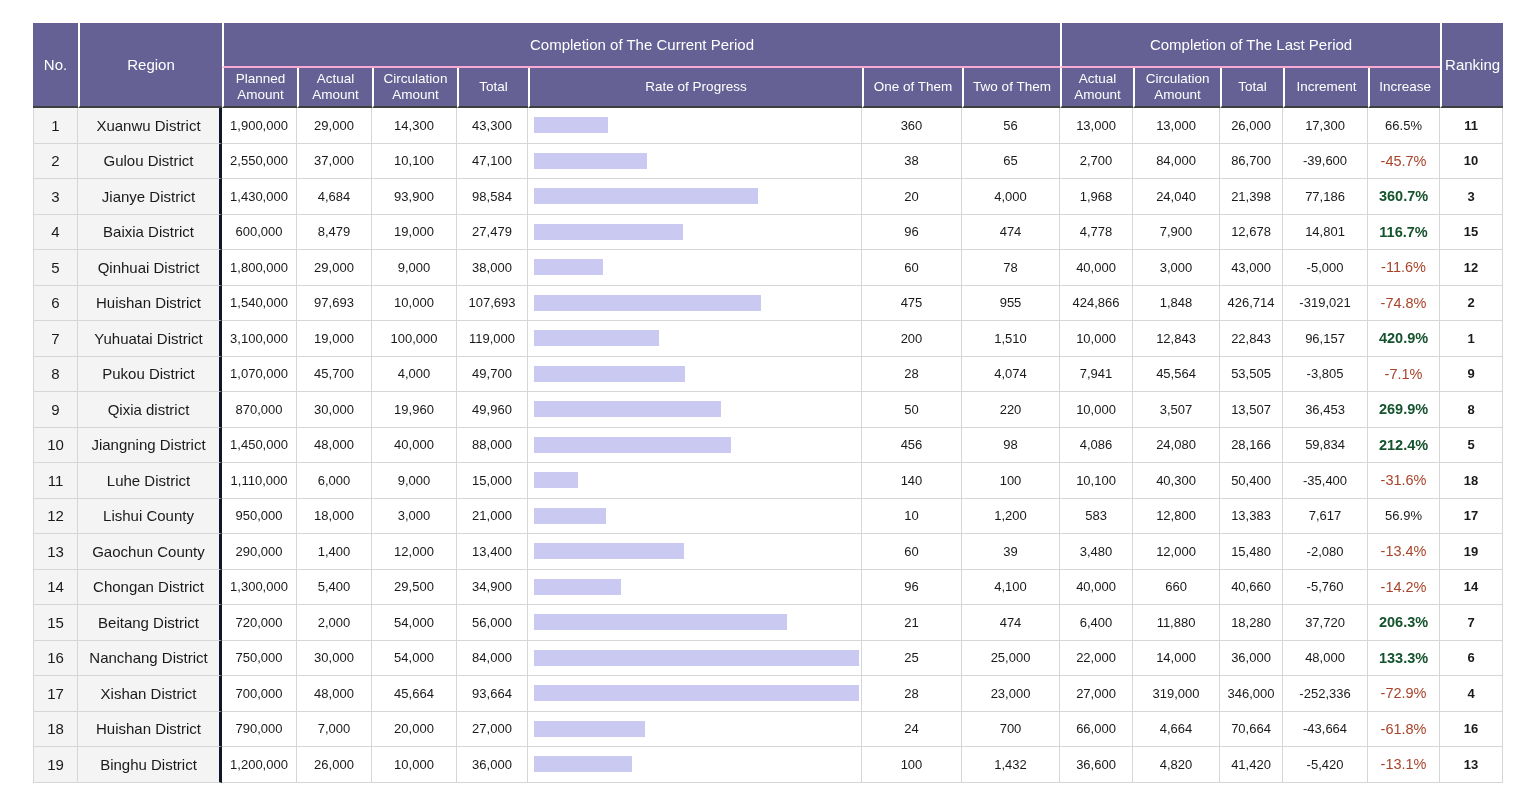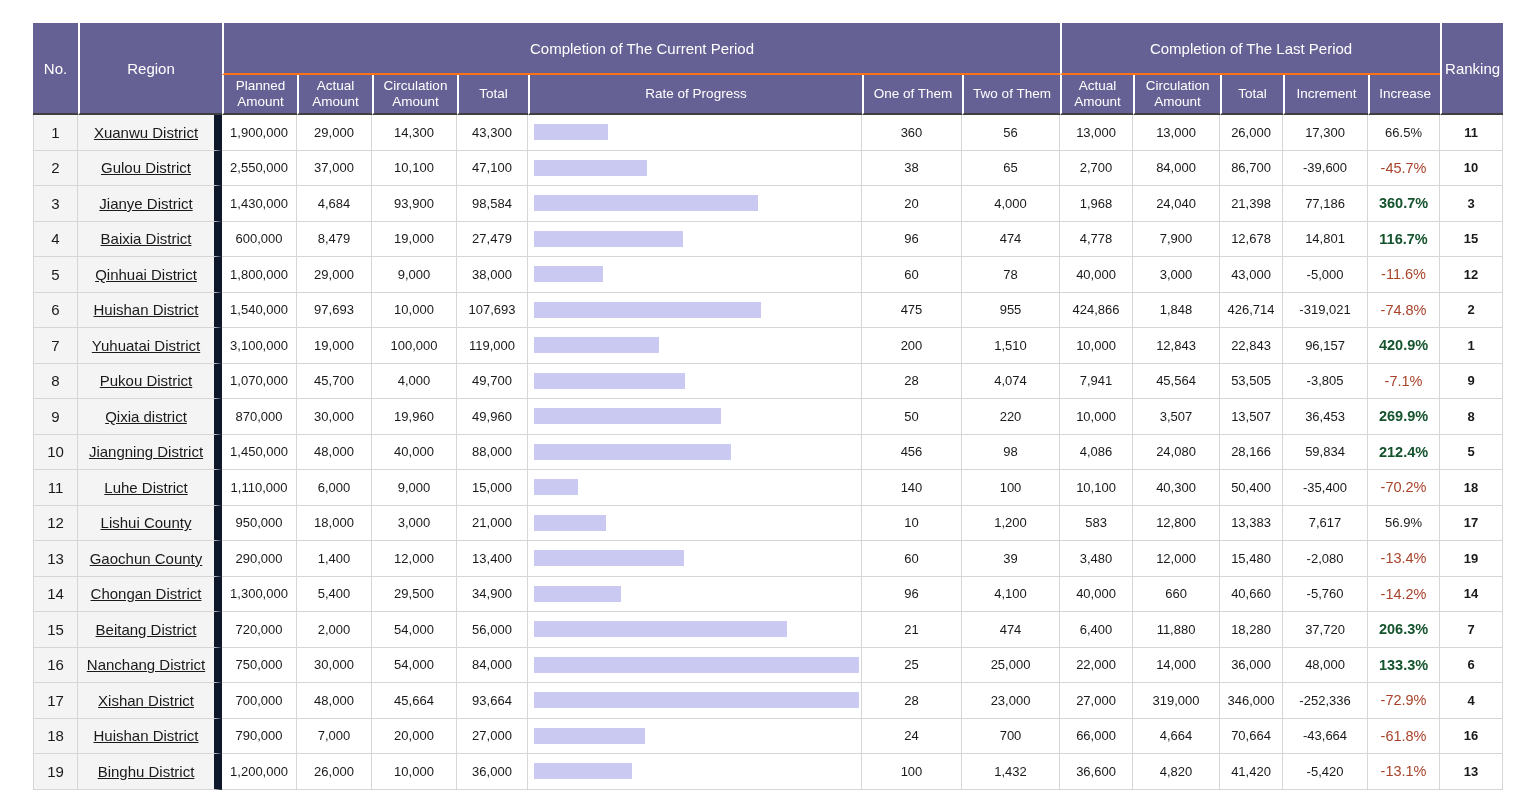--- a/index.html
+++ b/index.html
@@ -19,39 +19,39 @@
   th {
     background: #666194;
     color: #ffffff;
     font-weight: normal;
     border-left: 2px solid #ffffff;
     padding: 2px 3px;
     text-align: center;
     vertical-align: middle;
   }
   th.first { border-left: none; }
-  thead tr.group-row th.group { height: 52px; font-size: 15px; border-bottom: 2px solid #f97316; }
+  thead tr.group-row th.group { height: 45px; font-size: 15px; border-bottom: 2px solid #f9a8d4; }
   thead tr.sub-row th { height: 40px; font-size: 13.5px; line-height: 1.15; }
   th.spanboth { font-size: 15px; }
   thead th.bottom-edge { border-bottom: 2px solid #3f3f3f; margin-top: 48px; }
   tbody td {
     height: 35.5px;
     background: #ffffff;
     border-right: 1px solid #d6d6d6;
     border-bottom: 1px solid #d6d6d6;
     text-align: center;
     vertical-align: middle;
     font-size: 13px;
     padding: 0 4px;
     overflow: hidden;
     white-space: nowrap;
   }
   tbody td.c-no, tbody td.c-region { background: #f4f4f4; font-size: 15px; }
   tbody td.c-no { border-left: 1px solid #d6d6d6; }
-  tbody td.c-region { border-right: 8px solid #0f172a; text-decoration: underline; }
+  tbody td.c-region { border-right: 3px solid #0f172a; }
   tbody td.c-bar { text-align: left; }
   .bar {
     height: 16px;
     background: #c9c9f1;
     margin-left: 2px;
   }
   tbody td.c-increase.up   { color: #14532d; font-weight: bold; font-size: 14.5px; }
   tbody td.c-increase.down { color: #a8432a; font-weight: normal; font-size: 14.5px; }
   tbody td.c-increase.neutral { color: #1a1a1a; font-weight: normal; }
   tbody td.c-ranking { font-weight: bold; }
@@ -301,21 +301,21 @@
           <td class="c-num">15,000</td>
           <td class="c-bar">
             <div class="bar" style="width: 13.5%;"></div>
           </td>
           <td class="c-num">140</td>
           <td class="c-num">100</td>
           <td class="c-num">10,100</td>
           <td class="c-num">40,300</td>
           <td class="c-num">50,400</td>
           <td class="c-num">-35,400</td>
-          <td class="c-increase down">-70.2%</td>
+          <td class="c-increase down">-31.6%</td>
           <td class="c-ranking">18</td>
         </tr>
         <tr>
           <td class="c-no">12</td>
           <td class="c-region">Lishui County</td>
           <td class="c-num">950,000</td>
           <td class="c-num">18,000</td>
           <td class="c-num">3,000</td>
           <td class="c-num">21,000</td>
           <td class="c-bar">

